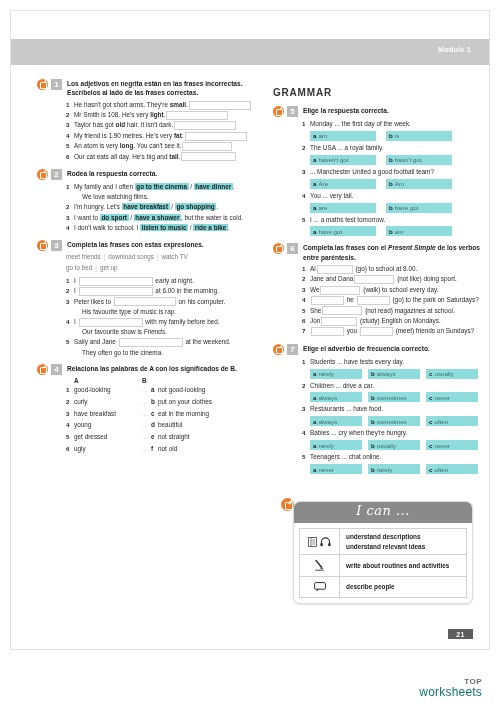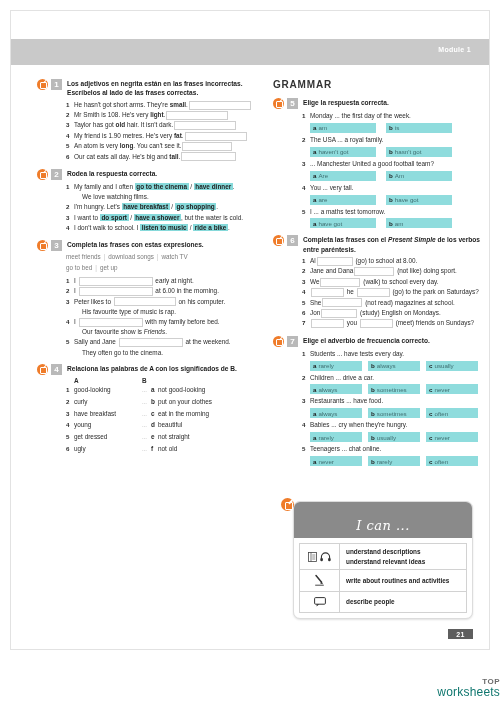--- a/index.html
+++ b/index.html
@@ -41,21 +41,21 @@
     right: 18px; top: 35px;
     font-size: 7px;
     font-weight: bold;
     color: #ffffff;
     letter-spacing: .3px;
   }
 
   
   .column { position: absolute; top: 68px; }
   #col-left  { left: 26px;  width: 228px; }
-  #col-right { left: 262px; width: 212px; }
+  #col-right { left: 262px; width: 212px; margin-top: 8px; }
 
   .section-title {
     font-size: 10px;
     font-weight: bold;
     letter-spacing: .8px;
     color: #333;
     margin-bottom: 8px;
   }
 
   
@@ -193,21 +193,21 @@
     box-shadow: 0 1px 2px rgba(0,0,0,.12);
     overflow: hidden;
   }
   #ican-title {
     background: #8a8a8a;
     color: #ffffff;
     text-align: center;
     font-family: "DejaVu Serif", serif;
     font-style: italic;
     font-size: 13px;
-    padding: 16px 0 5px;
+    padding: 1px 0 5px;
     letter-spacing: .5px;
   }
   #ican-body { padding: 5px; }
   .ican-row {
     display: flex;
     align-items: center;
     border: 1px solid #d2d2d2;
     border-bottom: none;
     min-height: 22px;
   }
@@ -236,20 +236,21 @@
     padding: 1.5px 8px;
     letter-spacing: .5px;
   }
 
   
   #footer {
     position: absolute;
     left: 0; bottom: 8px;
     width: 100%;
     text-align: right;
+    padding-right: 18px;
   }
   #footer .top {
     font-size: 8px; color: #6b6b6b; font-weight: bold; letter-spacing: .5px;
     display: block; line-height: 1;
   }
   #footer .ws {
     font-size: 12px; color: #0f766e; letter-spacing: .2px;
     display: block; line-height: 1.1;
   }
 </style>

